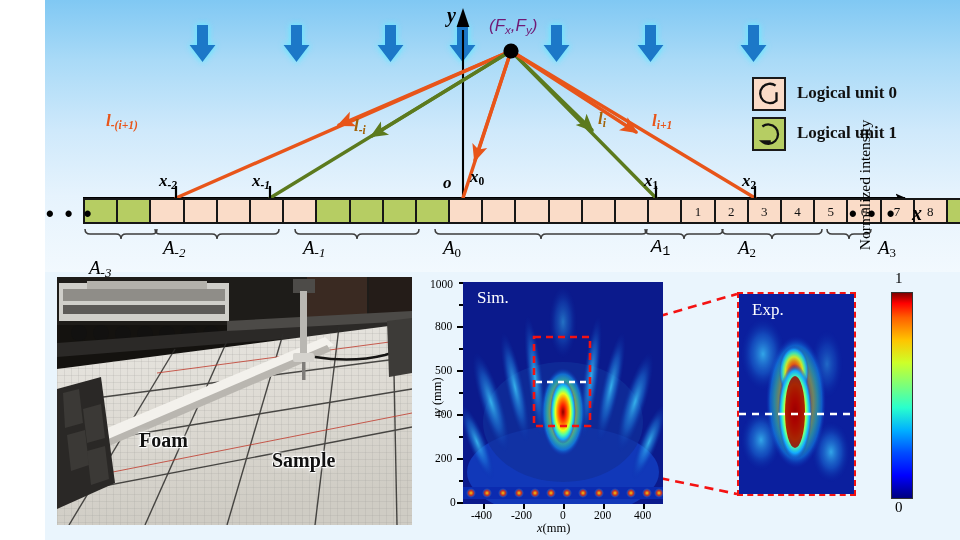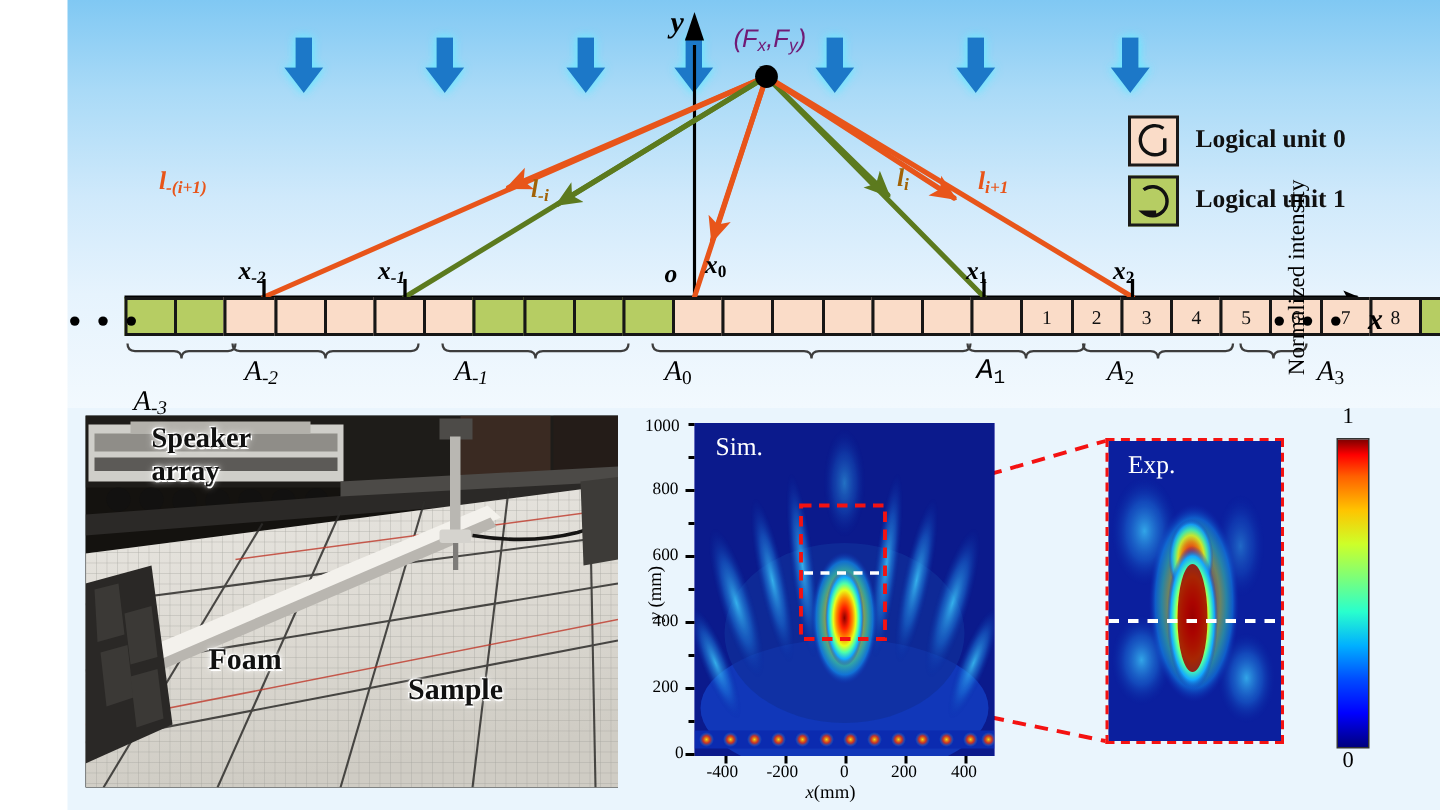--- a/index.html
+++ b/index.html
@@ -323,21 +323,20 @@
 
       <rect x="236" y="2" width="22" height="14" fill="#4d4b48"></rect>
       <rect x="243" y="14" width="7" height="66" fill="#b9b7b2"></rect>
       <rect x="236" y="76" width="21" height="9" rx="2" fill="#d5d3ce"></rect>
       <rect x="245" y="85" width="3.5" height="18" fill="#7e7c79"></rect>
 
       <path d="M258,80 q38,6 70,-2 q18,-5 27,-14" stroke="#151413" stroke-width="2.4" fill="none"></path>
 
       <path d="M330,44 L355,41 L355,96 L332,100 Z" fill="#3d3b38"></path>
     </svg>
-    <div class="ptxt" style="left:44px;top:5px;font-size:19px;">Speaker<br>array</div>
     <div class="ptxt" style="left:82px;top:152px;font-size:20px;">Foam</div>
     <div class="ptxt" style="left:215px;top:172px;font-size:20px;">Sample</div>
   </div>
 
   <div id="simpanel">
     <svg viewBox="0 0 200 222" preserveAspectRatio="none" style="width:100%;height:100%;display:block;">
       <defs>
         <radialGradient id="hot" cx="0.5" cy="0.5" r="0.5">
           <stop offset="0" stop-color="#8b0000"></stop>
             <stop offset="0.22" stop-color="#ff2000"></stop>
@@ -414,21 +413,21 @@
     <div class="tick" style="left:457px;top:370px;width:6px;height:1.6px;"></div>
     <div class="tick" style="left:459px;top:392px;width:4px;height:1.6px;"></div>
     <div class="tick" style="left:457px;top:414px;width:6px;height:1.6px;"></div>
     <div class="tick" style="left:459px;top:436px;width:4px;height:1.6px;"></div>
     <div class="tick" style="left:457px;top:458px;width:6px;height:1.6px;"></div>
     <div class="tick" style="left:459px;top:480px;width:4px;height:1.6px;"></div>
     <div class="tick" style="left:457px;top:502px;width:6px;height:1.6px;"></div>
 
     <div class="ticktxt" style="left:430px;top:278px;">1000</div>
     <div class="ticktxt" style="left:435px;top:320px;">800</div>
-    <div class="ticktxt" style="left:435px;top:364px;">600</div>
+    <div class="ticktxt" style="left:435px;top:364px;">500</div>
     <div class="ticktxt" style="left:435px;top:408px;">400</div>
     <div class="ticktxt" style="left:435px;top:452px;">200</div>
     <div class="ticktxt" style="left:450px;top:496px;">0</div>
 
     <div class="tick" style="left:483px;top:504px;width:1.6px;height:5px;"></div>
     <div class="tick" style="left:523px;top:504px;width:1.6px;height:5px;"></div>
     <div class="tick" style="left:563px;top:504px;width:1.6px;height:5px;"></div>
     <div class="tick" style="left:603px;top:504px;width:1.6px;height:5px;"></div>
     <div class="tick" style="left:643px;top:504px;width:1.6px;height:5px;"></div>
 

